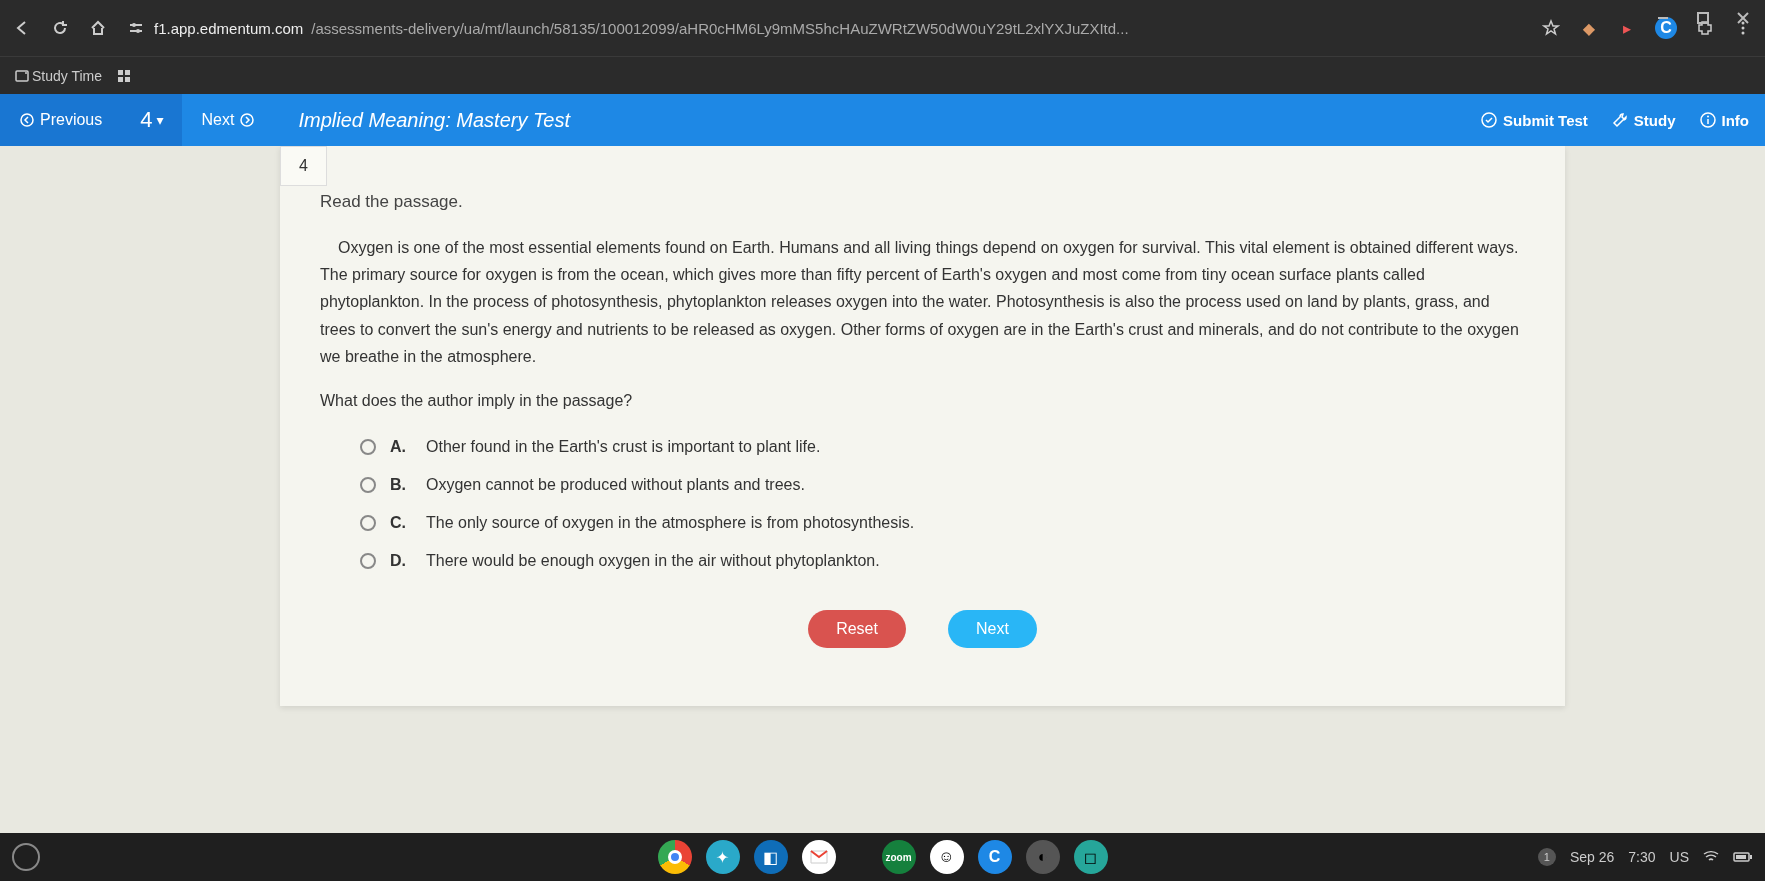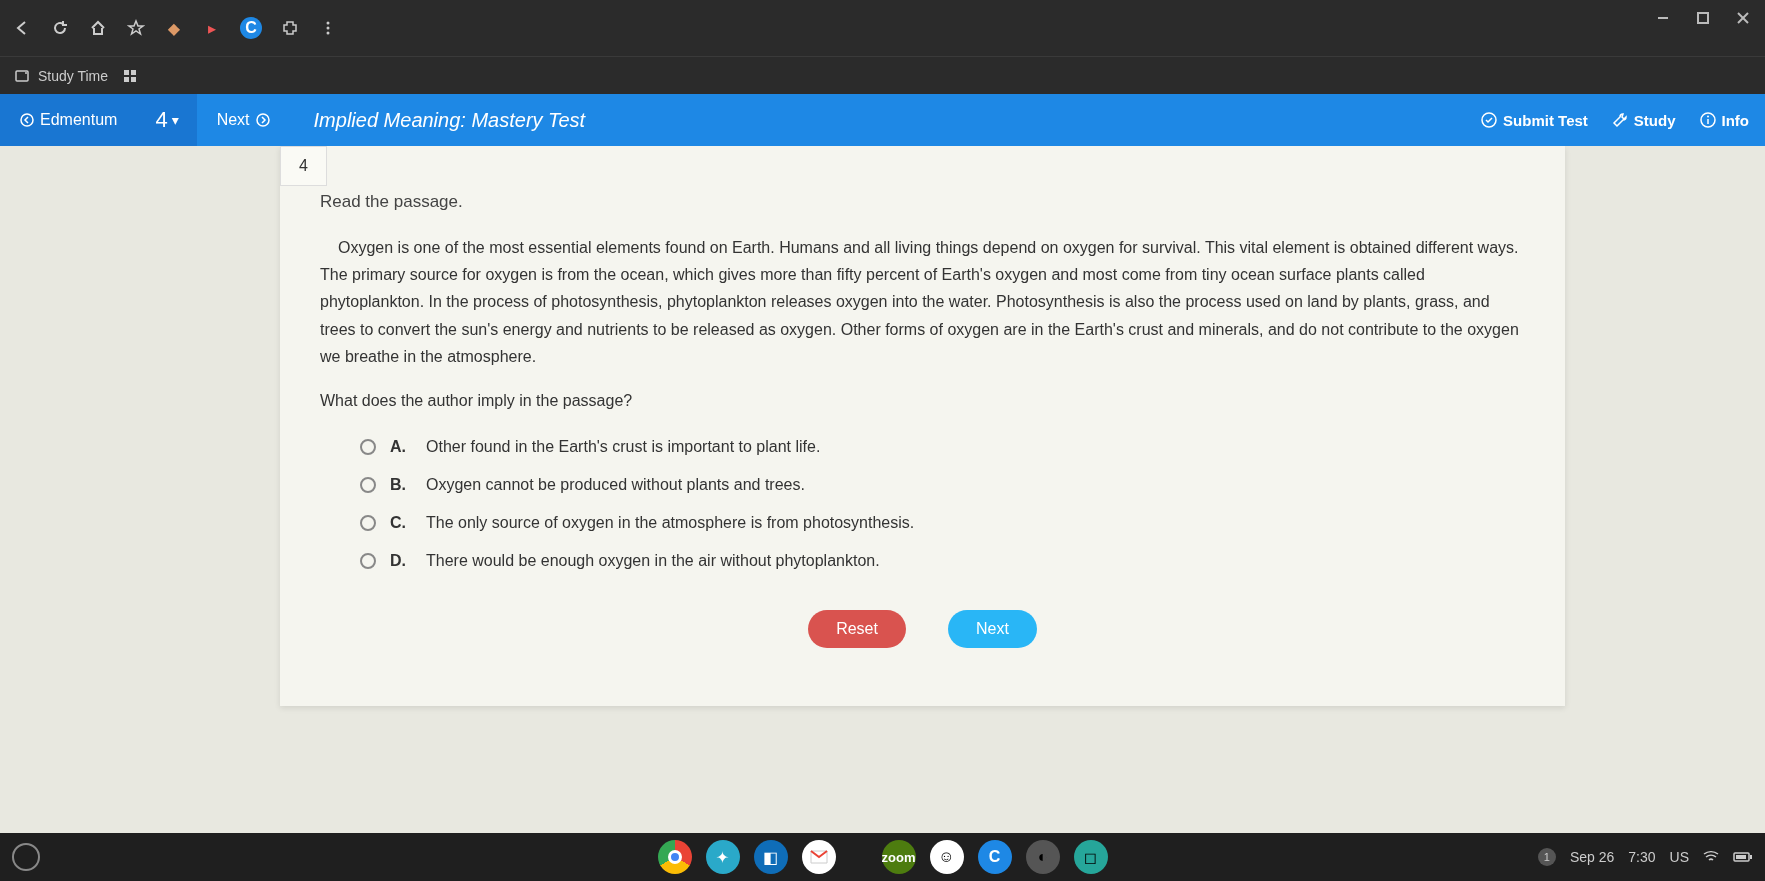--- a/index.html
+++ b/index.html
@@ -7,21 +7,21 @@
 
 
 .browser-chrome { background: #2b2b2b; height: 56px; display: flex; align-items: center; padding: 0 12px; color: #ccc; gap: 18px; }
 .chrome-icon { width: 20px; height: 20px; display: inline-flex; align-items: center; justify-content: center; cursor: pointer; color: #ccc; }
 .url-bar { flex: 1; display: flex; align-items: center; gap: 8px; font-size: 15px; color: #aaa; }
 .url-domain { color: #eee; }
 .chrome-right { display: flex; align-items: center; gap: 18px; }
 
 
 .bookmarks-bar { background: #2b2b2b; height: 38px; display: flex; align-items: center; padding: 0 12px; gap: 12px; color: #ccc; font-size: 14px; border-top: 1px solid #3a3a3a; }
-.bookmark-item { display: flex; align-items: center; gap: 6px; cursor: pointer; }
+.bookmark-item { display: flex; align-items: center; cursor: pointer; }
 
 
 .window-controls { position: absolute; top: 8px; right: 12px; display: flex; gap: 20px; color: #bbb; }
 
 
 .app-bar { background: #1e88e5; height: 52px; display: flex; align-items: center; color: #fff; font-size: 16px; }
 .app-bar-left { display: flex; align-items: center; height: 100%; }
 .nav-btn { padding: 0 20px; height: 100%; display: flex; align-items: center; gap: 6px; cursor: pointer; }
 .nav-btn.prev { background: #1976d2; }
 .q-num { padding: 0 18px; font-size: 22px; font-weight: 300; height: 100%; display: flex; align-items: center; background: #1976d2; }
@@ -91,20 +91,32 @@
     <svg width="18" height="18" viewBox="0 0 18 18">
         <path d="M14 9a5 5 0 1 1-2-4" fill="none" stroke="#ccc" stroke-width="2"></path>
         <path d="M12 2v4h4" fill="none" stroke="#ccc" stroke-width="2"></path>
       </svg>
   </span>
   <span class="chrome-icon">
     <svg width="18" height="18" viewBox="0 0 18 18">
         <path d="M3 9 L9 3 L15 9 M5 9 V15 H13 V9" fill="none" stroke="#ccc" stroke-width="2"></path>
       </svg>
   </span>
+  <div class="url-bar">
+    <span class="chrome-icon">
+      <svg width="16" height="16" viewBox="0 0 16 16">
+          <line x1="2" y1="5" x2="14" y2="5" stroke="#ccc" stroke-width="2"></line>
+          <line x1="2" y1="11" x2="14" y2="11" stroke="#ccc" stroke-width="2"></line>
+          <circle cx="6" cy="5" r="2" fill="#ccc"></circle>
+          <circle cx="10" cy="11" r="2" fill="#ccc"></circle>
+        </svg>
+    </span>
+    <span class="url-domain">f1.app.edmentum.com</span>
+      <span>/assessments-delivery/ua/mt/launch/58135/100012099/aHR0cHM6Ly9mMS5hcHAuZWRtZW50dW0uY29tL2xlYXJuZXItd...</span>
+  </div>
   <div class="chrome-right">
     <span class="chrome-icon">
       <svg width="18" height="18" viewBox="0 0 18 18">
           <path d="M9 2l2 5h5l-4 3 1.5 5L9 12l-4.5 3L6 10 2 7h5z" fill="none" stroke="#ccc" stroke-width="1.5"></path>
         </svg>
     </span>
     <span class="chrome-icon" style="color:#d96;">◆</span>
     <span class="chrome-icon" style="color:#e55;">▸</span>
     <span class="chrome-icon" style="background:#1e88e5;border-radius:50%;width:22px;height:22px;color:#fff;font-weight:bold;">C</span>
     <span class="chrome-icon">
@@ -144,21 +156,21 @@
 
 <div class="app-bar">
   <div class="app-bar-left">
     <div class="nav-btn prev">
       <span>
         <svg width="14" height="14" viewBox="0 0 14 14">
             <circle cx="7" cy="7" r="6" fill="none" stroke="#fff" stroke-width="1.5"></circle>
             <path d="M8 4L5 7l3 3" fill="none" stroke="#fff" stroke-width="1.5"></path>
           </svg>
       </span>
-      <span>Edmentum</span>
+      <span>Previous</span>
     </div>
     <div class="q-num">
       <span>4</span>
       <span style="font-size:14px;margin-left:4px;">▾</span>
     </div>
     <div class="nav-btn">
       <span>Next</span>
       <span>
         <svg width="14" height="14" viewBox="0 0 14 14">
             <circle cx="7" cy="7" r="6" fill="none" stroke="#fff" stroke-width="1.5"></circle>
@@ -245,21 +257,21 @@
       <span style="width:14px;height:14px;background:#4285f4;border-radius:50%;border:3px solid #fff;"></span>
     </div>
     <div class="task-icon" style="background:#2aa9c9;color:#fff;">✦</div>
     <div class="task-icon" style="background:#0f6db8;color:#fff;">◧</div>
     <div class="task-icon" style="background:#fff;">
       <svg width="20" height="16" viewBox="0 0 20 16">
           <path d="M2 2h16v12H2z" fill="#fff" stroke="#ccc"></path>
           <path d="M2 2l8 6 8-6" fill="none" stroke="#ea4335" stroke-width="2"></path>
         </svg>
     </div>
-    <div class="task-icon" style="background:#4d7c0f;color:#fff;font-size:13px;font-weight:bold;margin-left:32px;">zoom</div>
+    <div class="task-icon" style="background:#15803d;color:#fff;font-size:10px;font-weight:bold;margin-left:32px;">zoom</div>
     <div class="task-icon" style="background:#fff;">☺</div>
     <div class="task-icon" style="background:#1e88e5;color:#fff;font-weight:bold;">C</div>
     <div class="task-icon" style="background:#555;">◐</div>
     <div class="task-icon" style="background:#26a69a;">◻</div>
   </div>
   <div class="taskbar-right">
     <span style="background:#555;border-radius:50%;width:18px;height:18px;display:inline-flex;align-items:center;justify-content:center;font-size:11px;">1</span>
     <span>Sep 26</span>
     <span>7:30</span>
     <span>US</span>

